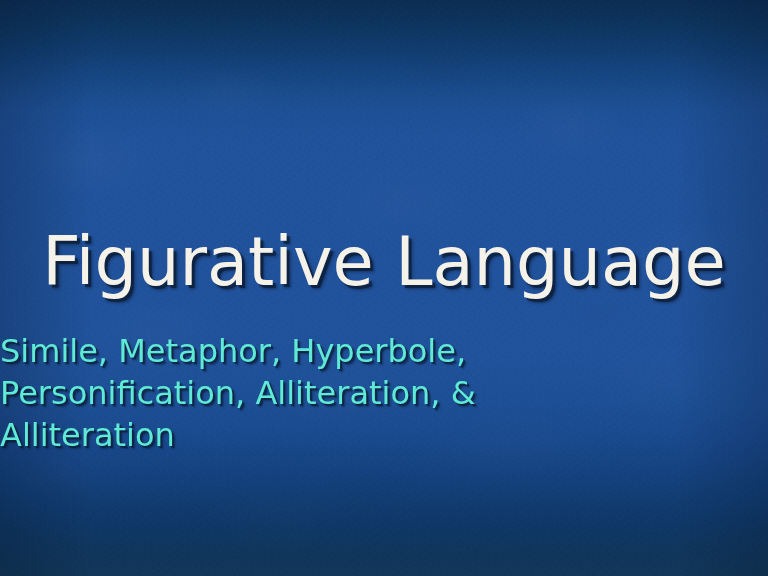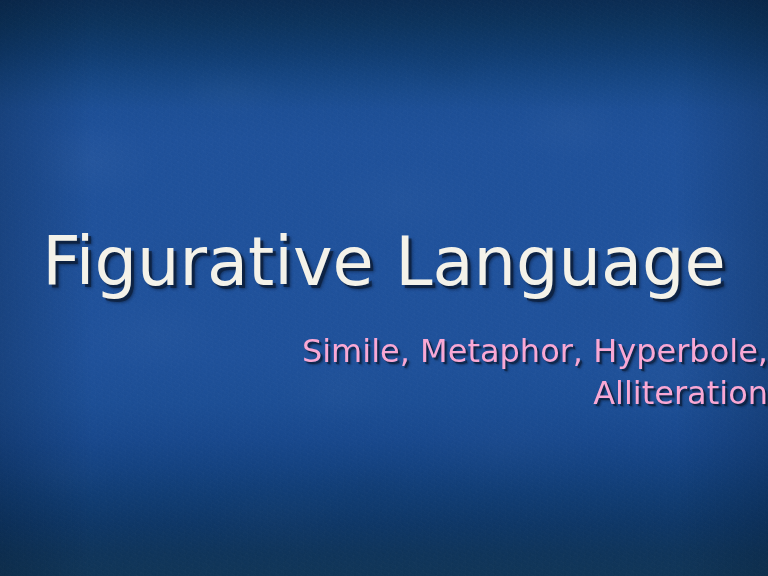--- a/index.html
+++ b/index.html
@@ -144,25 +144,25 @@
     text-shadow:
       3px 3px 0px rgba(10, 24, 46, 0.62),
       4px 4px 3px rgba(6, 16, 34, 0.45);
   }
 
   .subtitle {
     position: absolute;
     left: 0;
     right: 0;
     top: 330px;
-    text-align: right;
+    text-align: left;
     font-size: 32px;
     line-height: 42px;
     font-weight: 400;
-    color: #f9a8d4;
+    color: #5eead4;
     text-shadow:
       2px 2px 0px rgba(10, 24, 46, 0.58),
       3px 3px 2px rgba(6, 16, 34, 0.42);
   }
 
   .subtitle .sub-line {
     display: block;
     white-space: nowrap;
   }
 </style>
@@ -177,17 +177,18 @@
   <div class="bg-grain2"></div>
   <div class="bg-vgrad"></div>
   <div class="bg-sides"></div>
 
   <div class="content">
 
     <h1 class="title">Figurative Language</h1>
 
     <div class="subtitle">
       <span class="sub-line">Simile, Metaphor, Hyperbole,</span>
+      <span class="sub-line">Personification, Alliteration, &amp;</span>
       <span class="sub-line">Alliteration</span>
     </div>
 
   </div>
 </div>
 
 </body></html>

